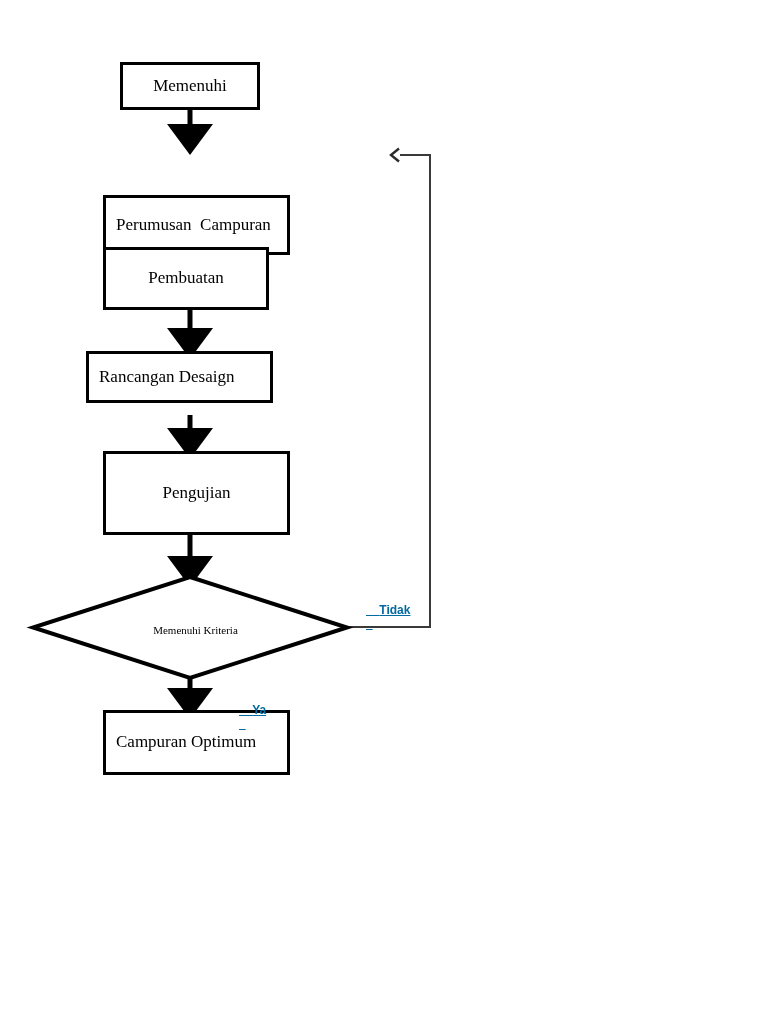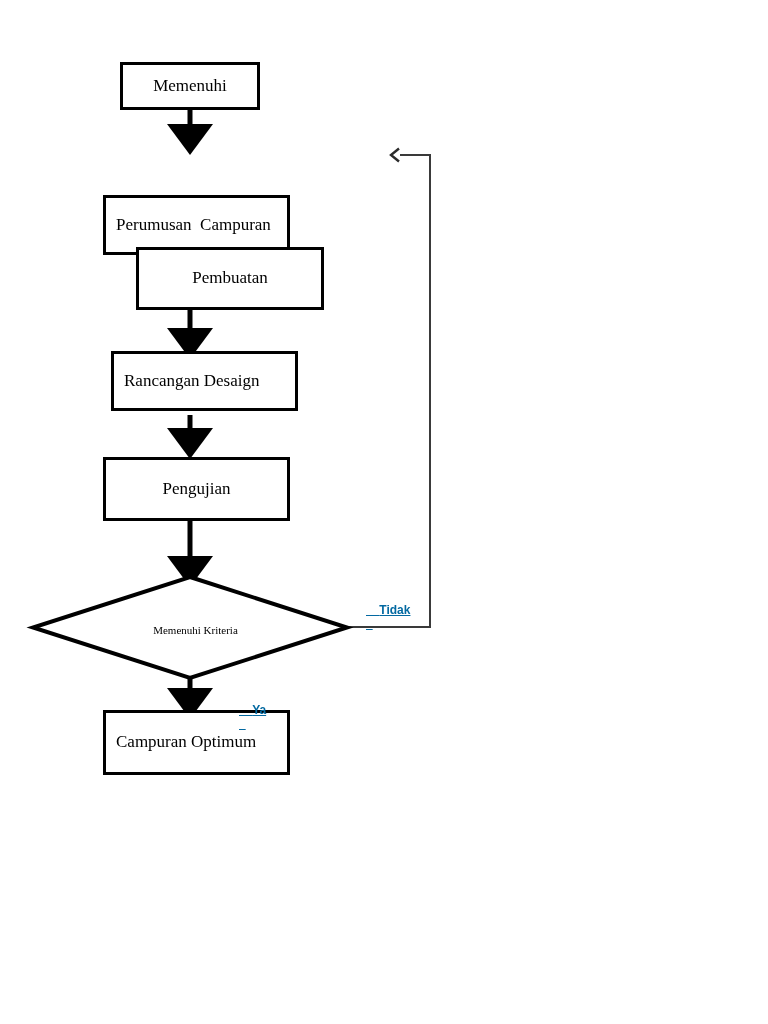--- a/index.html
+++ b/index.html
@@ -110,29 +110,29 @@
   </svg>
 
   <div class="node center" style="left:120px; top:62px; width:140px; height:48px;">
     <span>Memenuhi</span>
   </div>
 
   <div class="node leftish" style="left:103px; top:147px; width:187px; height:60px;margin-top:48px;">
     <span>Perumusan  Campuran</span>
   </div>
 
-  <div class="node center" style="left:103px; top:247px; width:188px; height:63px;margin-left:33px;">
+  <div class="node center" style="left:103px; top:247px; width:166px; height:63px;">
     <span>Pembuatan</span>
   </div>
 
-  <div class="node leftish" style="left:111px; top:351px; width:187px; height:60px;">
+  <div class="node leftish" style="left:86px; top:351px; width:187px; height:52px;">
     <span>Rancangan Desaign</span>
   </div>
 
-  <div class="node center" style="left:103px; top:451px; width:187px; height:64px;margin-top:6px;">
+  <div class="node center" style="left:103px; top:451px; width:187px; height:84px;">
     <span>Pengujian</span>
   </div>
 
   <div class="diamond-label" style="left:33px; top:612px; width:314px;">
     <span>Memenuhi Kriteria</span>
   </div>
 
   <div class="node leftish" style="left:103px; top:710px; width:187px; height:65px;">
     <span>Campuran Optimum</span>
   </div>

